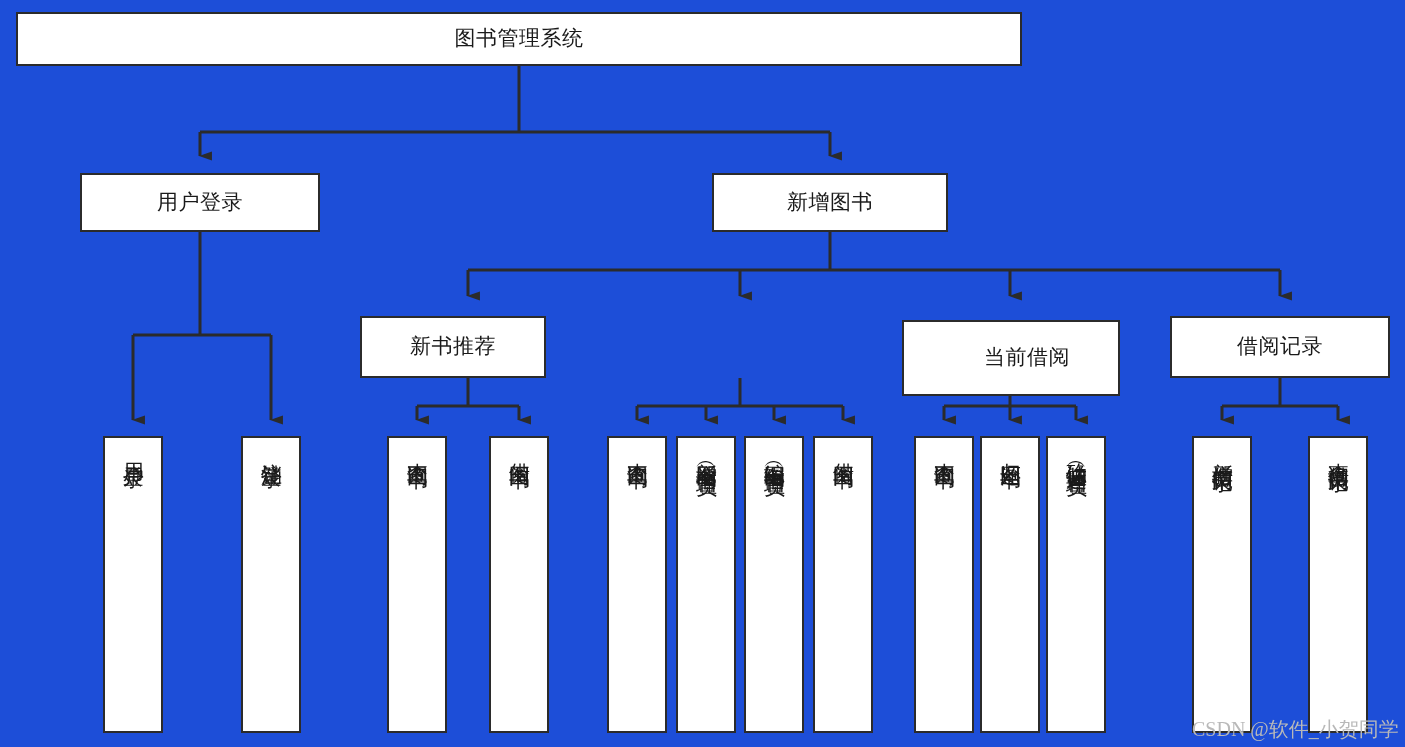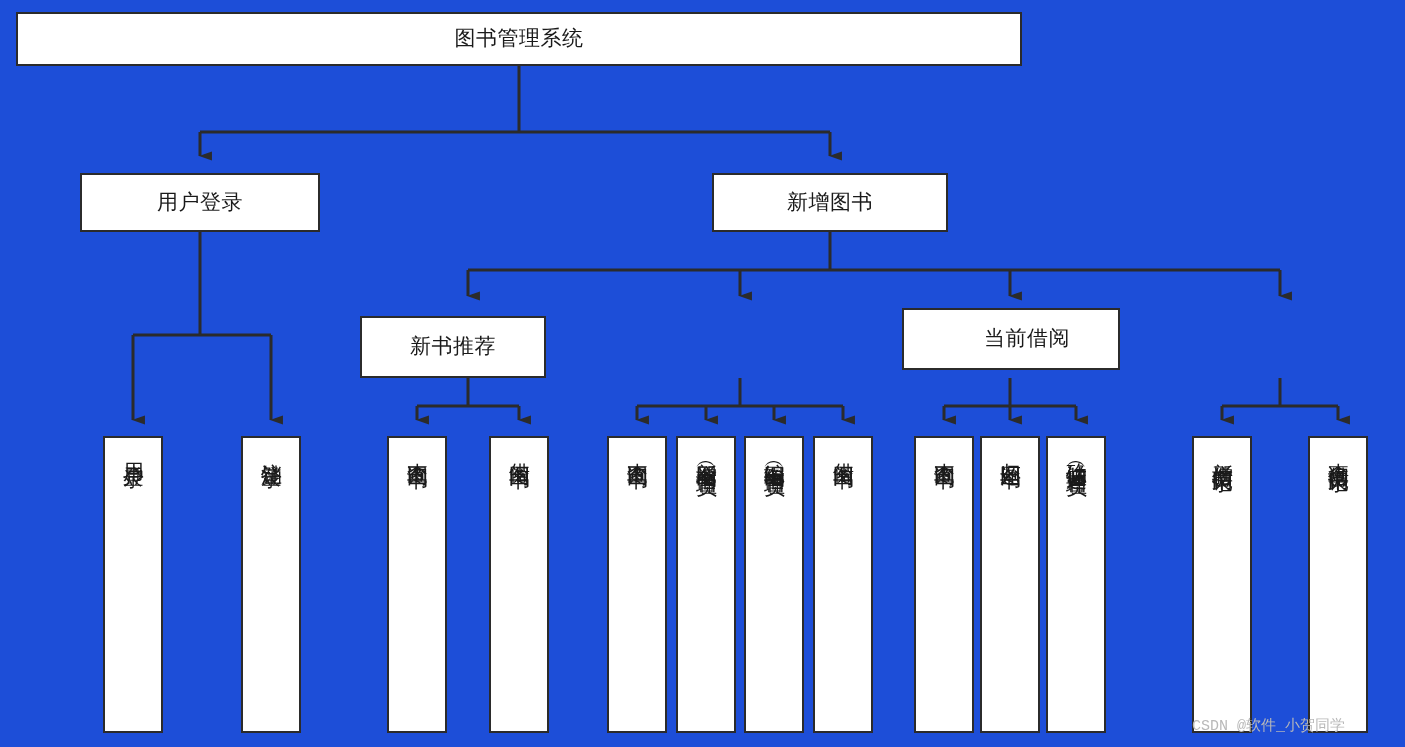--- a/index.html
+++ b/index.html
@@ -57,24 +57,24 @@
     writing-mode: vertical-rl;
     text-orientation: upright;
     font-size: 21px;
     letter-spacing: 2px;
     line-height: 1;
     max-height: 100%;
   }
   .watermark {
     position: absolute;
     color: #b9b9b9;
-    font-size: 15px;
+    font-size: 20px;
     white-space: nowrap;
     pointer-events: none;
-    font-family: Liberation Mono, monospace;
+    font-family: Liberation Serif, serif;
   }
 </style>
 </head>
 <body>
 
 <div id="canvas">
 
   <svg id="diagram-svg" viewBox="0 0 1405 747" xmlns="http://www.w3.org/2000/svg">
     <defs>
       <marker id="arrow" viewBox="0 0 12 14" refX="6" refY="13" markerWidth="11" markerHeight="13" orient="auto-start-reverse" markerUnits="userSpaceOnUse">
@@ -133,22 +133,25 @@
   <div class="node-box node-h" style="left:80px; top:173px; width:240px; height:59px;">
     <span class="node-label">用户登录</span>
   </div>
   <div class="node-box node-h" style="left:712px; top:173px; width:236px; height:59px;">
     <span class="node-label">新增图书</span>
   </div>
 
   <div class="node-box node-h" style="left:360px; top:316px; width:186px; height:62px;">
     <span class="node-label">新书推荐</span>
   </div>
-  <div class="node-box node-h" style="left:902px; top:308px; width:218px; height:62px;padding-left:32px;">
+  <div class="node-box node-h" style="left:902px; top:320px; width:218px; height:76px;padding-left:32px;">
     <span class="node-label">当前借阅</span>
+  </div>
+  <div class="node-box node-h" style="left:1170px; top:316px; width:220px; height:62px;">
+    <span class="node-label">借阅记录</span>
   </div>
 
   <div class="node-box node-v" style="left:103px; top:436px; width:60px; height:297px;">
     <span class="node-label">用户登录</span>
   </div>
   <div class="node-box node-v" style="left:241px; top:436px; width:60px; height:297px;">
     <span class="node-label">注销登录</span>
   </div>
 
   <div class="node-box node-v" style="left:387px; top:436px; width:60px; height:297px;">

